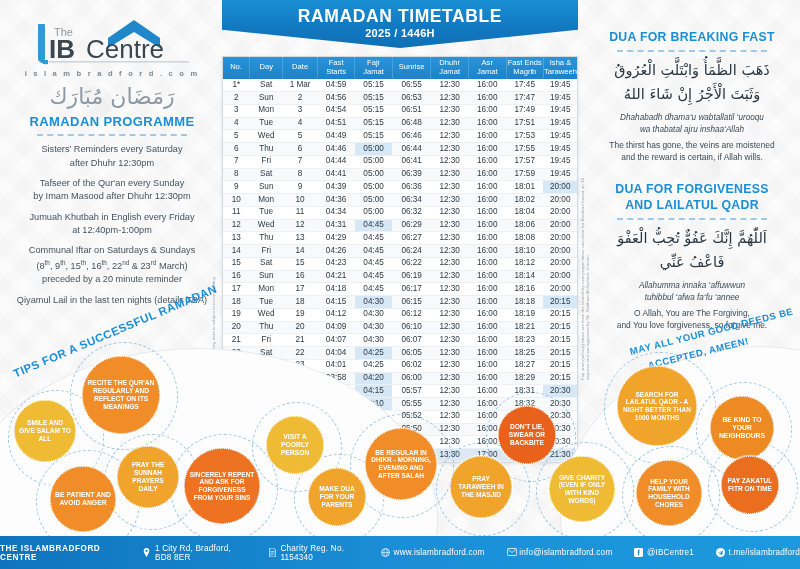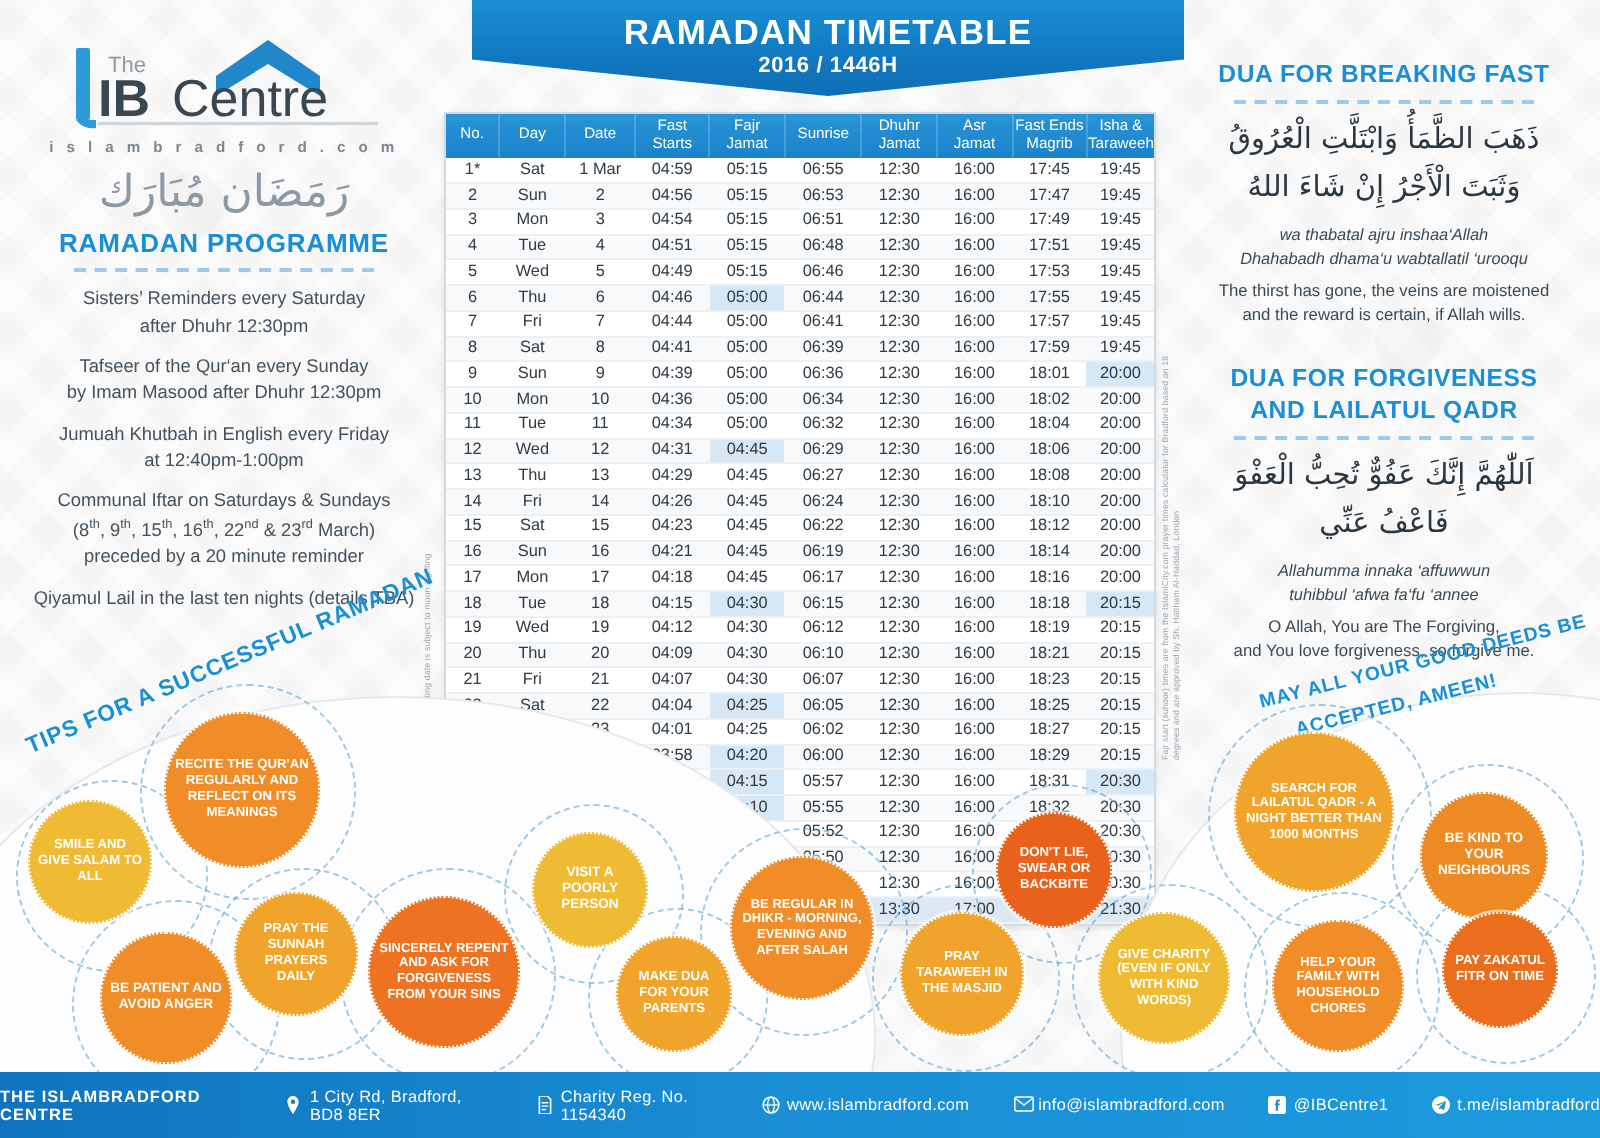--- a/index.html
+++ b/index.html
@@ -16,21 +16,21 @@
       repeating-linear-gradient(45deg, rgba(0,0,0,0.012) 0 14px, rgba(0,0,0,0) 14px 28px),
       repeating-linear-gradient(-45deg, rgba(0,0,0,0.012) 0 14px, rgba(0,0,0,0) 14px 28px),
       radial-gradient(circle at 12% 18%, rgba(0,0,0,0.02) 0 16px, rgba(0,0,0,0) 17px),
       radial-gradient(circle at 62% 8%, rgba(0,0,0,0.02) 0 16px, rgba(0,0,0,0) 17px),
       radial-gradient(circle at 88% 30%, rgba(0,0,0,0.02) 0 16px, rgba(0,0,0,0) 17px),
       #fbfbfb;
   }
 
   
   .banner {
-    position: absolute; left: 236px; top: 0; width: 356px; height: 48px;
+    position: absolute; left: 222px; top: 0; width: 356px; height: 48px;
     background: linear-gradient(180deg, #1b8fd4 0%, #1179c1 55%, #0f6fb5 100%);
     clip-path: polygon(0 0, 100% 0, 100% 62%, 50% 100%, 0 62%);
     text-align: center;
     padding-top: 7px;
     color: #ffffff;
   }
   .banner-title {
     font-size: 17.5px; font-weight: bold; letter-spacing: 0.6px; line-height: 1.05;
   }
   .banner-sub {
@@ -164,21 +164,21 @@
   .f-ico { width: 9px; height: 9px; display: inline-block; flex: 0 0 auto; }
   .f-ico svg { display: block; }
 </style>
 </head>
 <body>
 
 <div id="poster">
 
   <div class="banner">
     <div class="banner-title">RAMADAN TIMETABLE</div>
-    <div class="banner-sub">2016 / 1446H</div>
+    <div class="banner-sub">2025 / 1446H</div>
   </div>
 
   <div class="left-panel">
     <div class="logo-wrap">
       <svg class="logo-svg" width="180" height="50" viewBox="0 0 180 50">
         <rect x="16" y="6" width="7" height="36" rx="1" fill="#2f9ad8"></rect>
         <path d="M16 42 q4 5 10 4 l0 -4 z" fill="#2f9ad8"></path>
         <path d="M86 20 L112 2 L138 20 L138 30 L112 14 L86 30 Z" fill="#1f87ca"></path>
         <text x="32" y="18" font-family="Liberation Sans, sans-serif" font-size="11" fill="#8e9aa4">The</text>
         <text x="27" y="40" font-family="Liberation Sans, sans-serif" font-size="26" font-weight="bold" fill="#3a4750">IB</text>
@@ -588,22 +588,22 @@
 
   <div class="right-panel">
     <div class="dua-block">
       <div class="dua-head">DUA FOR BREAKING FAST</div>
       <div class="dot-rule"></div>
       <div class="arabic-dua">
         <div>ذَهَبَ الظَّمَأُ وَابْتَلَّتِ الْعُرُوقُ</div>
         <div>وَثَبَتَ الْأَجْرُ إِنْ شَاءَ اللهُ</div>
       </div>
       <div class="translit">
+        <div>Dhahabadh dhama‘u wabtallatil ‘urooqu</div>
         <div>wa thabatal ajru inshaa‘Allah</div>
-        <div>Dhahabadh dhama‘u wabtallatil ‘urooqu</div>
       </div>
       <div class="meaning">
         <div>The thirst has gone, the veins are moistened</div>
         <div>and the reward is certain, if Allah wills.</div>
       </div>
     </div>
 
     <div class="dua-block">
       <div class="dua-head">DUA FOR FORGIVENESS<br>AND LAILATUL QADR</div>
       <div class="dot-rule"></div>

